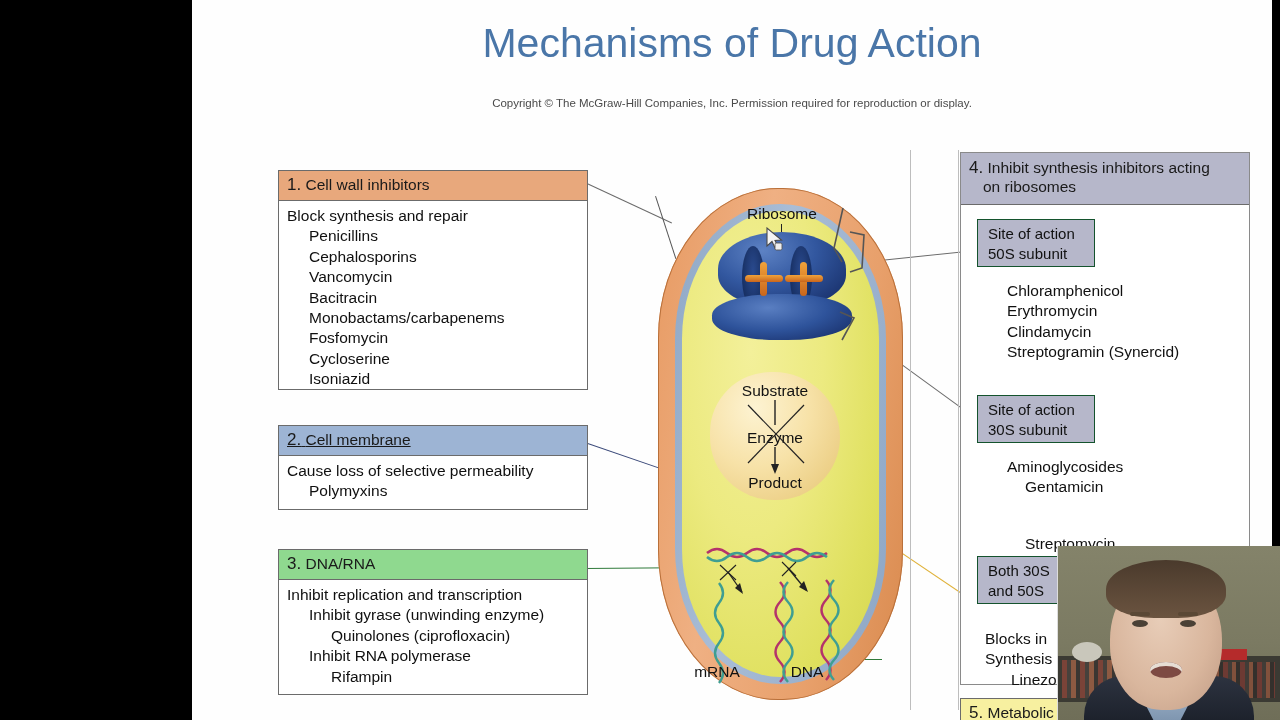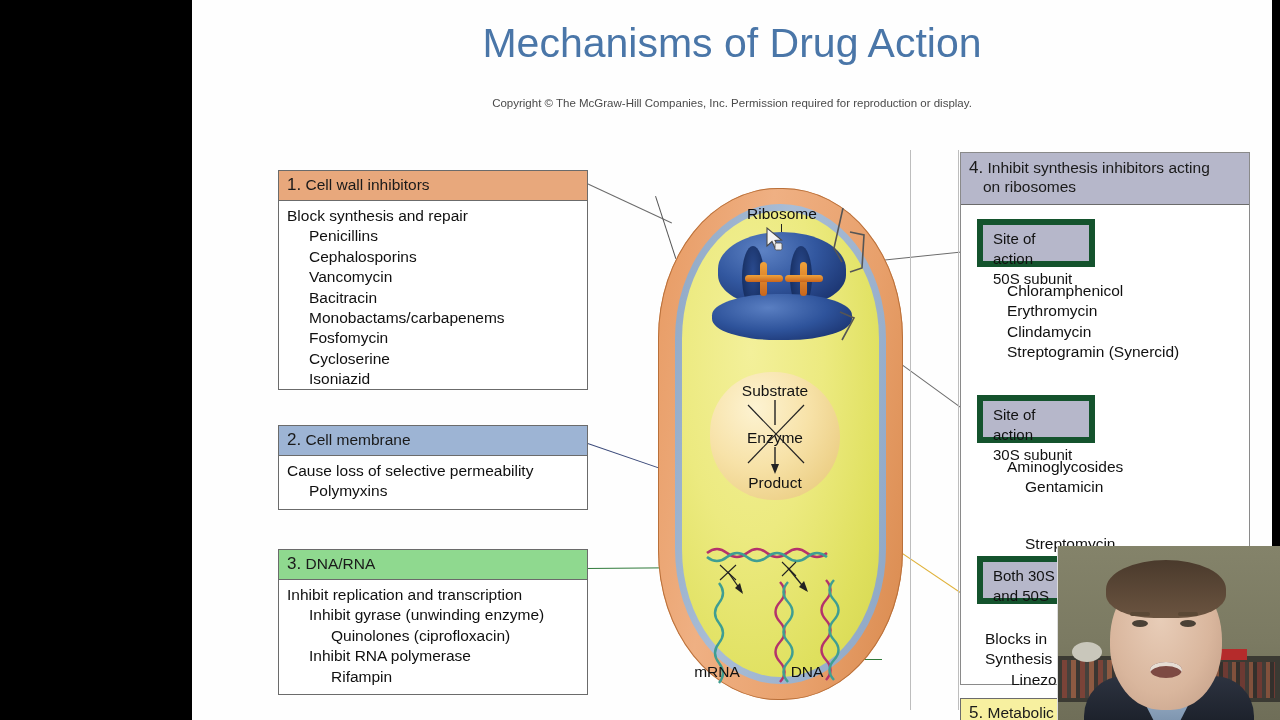--- a/index.html
+++ b/index.html
@@ -24,21 +24,21 @@
   .box{position:absolute;background:#fff;border:1px solid #6b6b6b;box-sizing:border-box;}
   .box-hd{font-size:15.5px;line-height:19px;padding:4px 8px 5px 8px;
           border-bottom:1px solid #6b6b6b;color:#1a1a1a;box-sizing:border-box;}
   .box-hd .num{font-size:17px;}
   .box-bd{padding:5px 8px 7px 8px;font-size:15.5px;line-height:20.4px;color:#101010;}
   .ind0{padding-left:0px;}
   .ind1{padding-left:22px;}
   .ind2{padding-left:44px;}
 
   
-  .chip{position:absolute;background:#b6b7ca;border:6px solid #14532d;
+  .chip{position:absolute;background:#b6b7ca;border:1px solid #14532d;
         font-size:15px;line-height:20px;color:#111;padding:4px 10px 5px 10px;box-sizing:border-box;}
 
   
   .ln{position:absolute;transform-origin:0 0;height:0;border-top:1.6px solid #6b6b6b;}
 
   
   #cell{position:absolute;left:466px;top:188px;width:245px;height:512px;}
   .cell-wall{position:absolute;inset:0;border-radius:120px/150px;
      background:linear-gradient(100deg,#e79a62 0%,#efb083 35%,#e8a06b 70%,#d98a4e 100%);
      box-shadow:inset 0 0 0 1px #b9703a;}
@@ -199,21 +199,21 @@
         <div class="ind1">Vancomycin</div>
         <div class="ind1">Bacitracin</div>
         <div class="ind1">Monobactams/carbapenems</div>
         <div class="ind1">Fosfomycin</div>
         <div class="ind1">Cycloserine</div>
         <div class="ind1">Isoniazid</div>
       </div>
     </div>
 
     <div class="box" style="left:86px;top:425px;width:310px;height:85px;">
-      <div class="box-hd" style="background:#9db4d4;height:30px;">
+      <div class="box-hd" style="background:#9db4d4;height:30px;text-decoration:underline;">
         <span class="num">2.</span>
         <span>Cell membrane</span>
       </div>
       <div class="box-bd">
         <div class="ind0">Cause loss of selective permeability</div>
         <div class="ind1">Polymyxins</div>
       </div>
     </div>
 
     <div class="box" style="left:86px;top:549px;width:310px;height:146px;">

